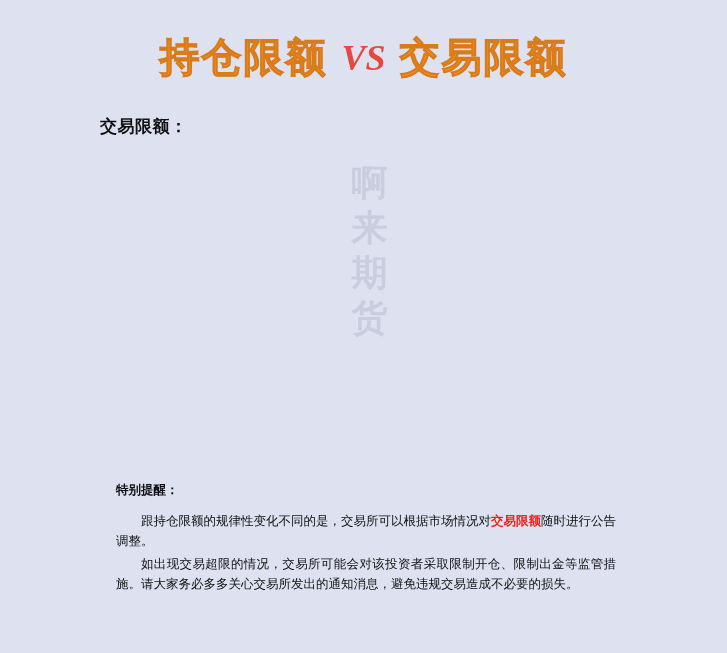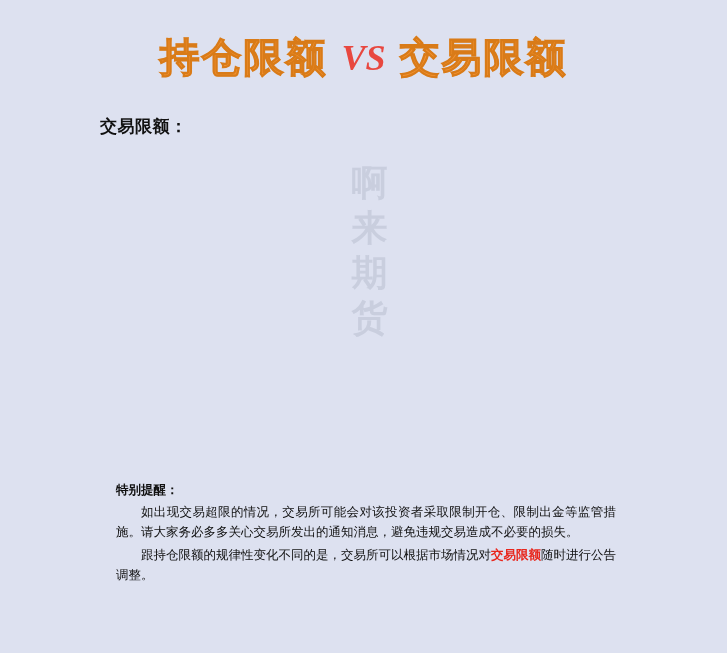--- a/index.html
+++ b/index.html
@@ -103,21 +103,21 @@
   .note {
     position: absolute;
     left: 116px;
     top: 482px;
     width: 500px;
   }
   .note-title {
     font-size: 12.5px;
     font-weight: bold;
     color: #111;
-    margin-bottom: 3px;
+    margin-bottom: 12px;
   }
   .note p {
     margin: 0 0 2px 0;
     font-size: 12.5px;
     line-height: 1.62;
     color: #111;
     text-align: justify;
     text-justify: inter-ideograph;
     text-indent: 2em;
   }
@@ -148,17 +148,17 @@
       <div class="col-head">交易限额：</div>
       <div class="col-body">
       </div>
     </div>
 
 
   </div>
 
   <div class="note">
     <div class="note-title">特别提醒：</div>
+    <p><span>跟持仓限额的规律性变化不同的是，交易所可以根据市场情况对</span><span class="hl">交易限额</span><span>随时进行公告调整。</span></p>
     <p>如出现交易超限的情况，交易所可能会对该投资者采取限制开仓、限制出金等监管措施。请大家务必多多关心交易所发出的通知消息，避免违规交易造成不必要的损失。</p>
-    <p><span>跟持仓限额的规律性变化不同的是，交易所可以根据市场情况对</span><span class="hl">交易限额</span><span>随时进行公告调整。</span></p>
   </div>
 
 </div>
 
 </body></html>

